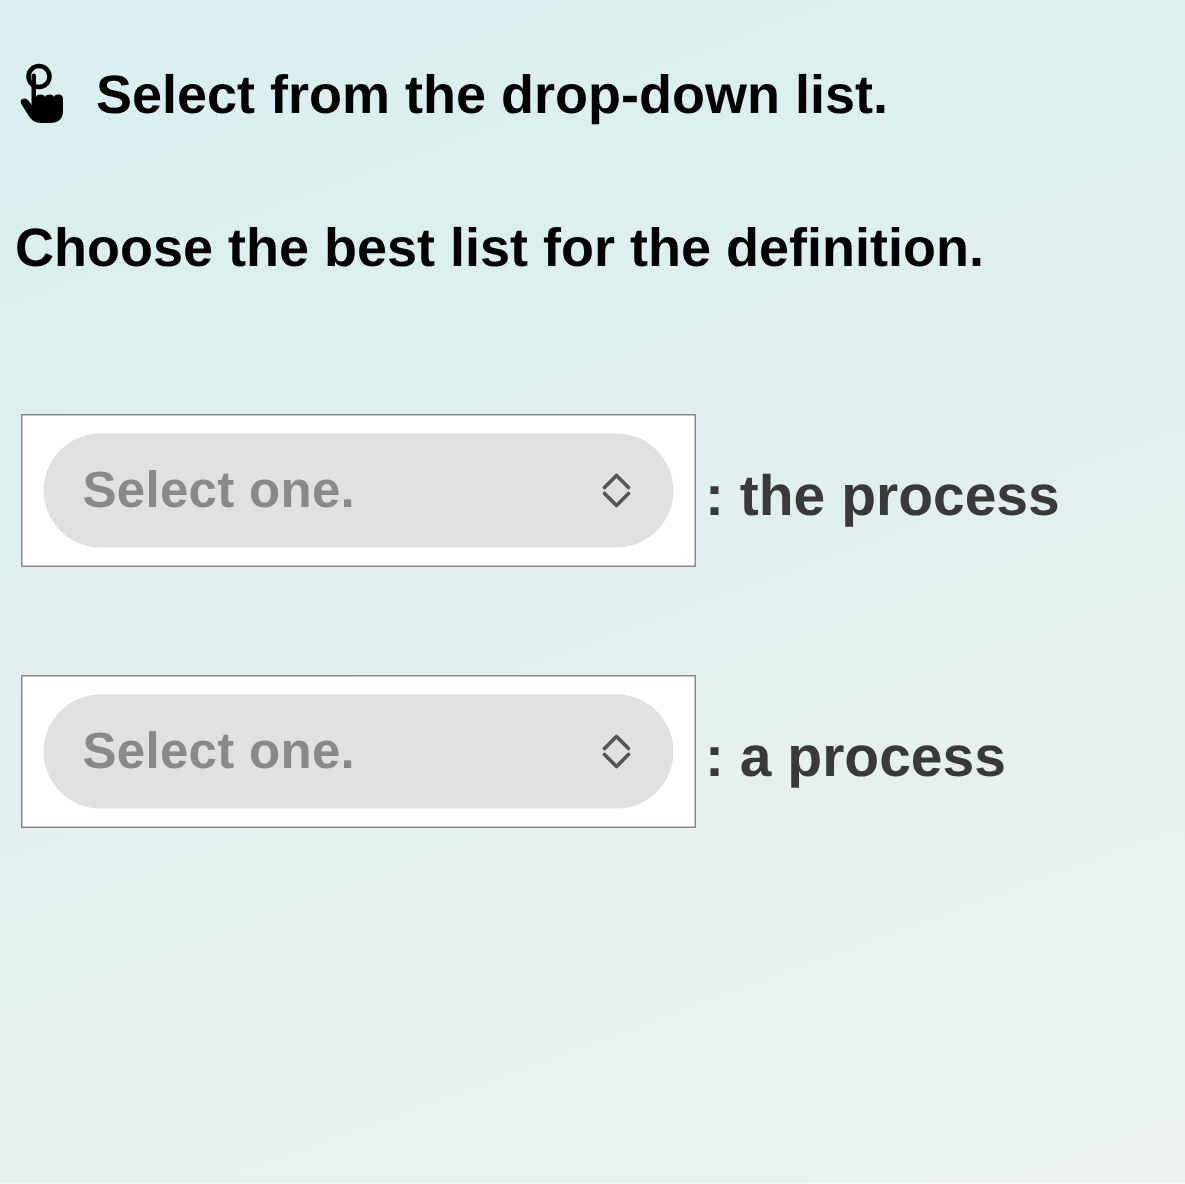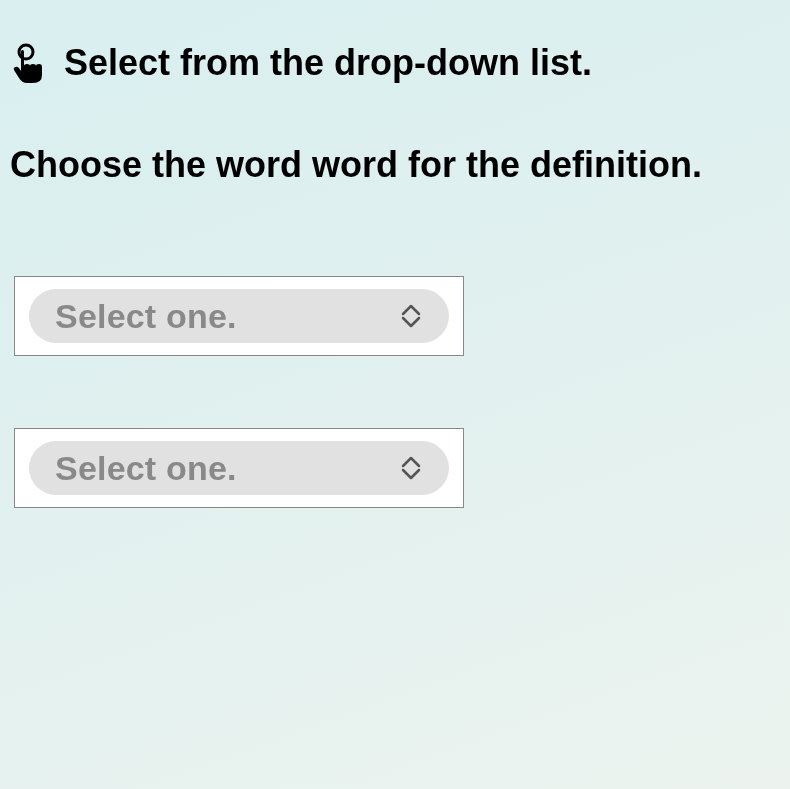--- a/index.html
+++ b/index.html
@@ -4,40 +4,40 @@
 <style>
   html,body{margin:0;padding:0;}
   body{
     width:790px;height:789px;
     background:linear-gradient(160deg,#d9eff0 0%,#dff0ef 40%,#ecf3ef 100%);
     font-family:"Segoe UI",Arial,Helvetica,sans-serif;
     color:#1a1a1a;
     overflow:hidden;
   }
   .header{
-    display:flex;align-items:center;gap:18px;
+    display:flex;align-items:flex-start;gap:18px;
     padding:42px 0 0 12px;
   }
   .pointer-icon{width:34px;height:40px;flex:0 0 auto;}
   .header-title{
     font-weight:800;font-size:36px;color:#000;white-space:nowrap;
   }
   .prompt{
     font-weight:800;font-size:36px;color:#000;
     padding:60px 0 0 10px;white-space:nowrap;
   }
   .item{
     font-size:38px;font-weight:700;line-height:1.65;
     color:#393939;padding:10px 14px 0 14px;
   }
   .item.first{margin-top:80px;}
   .item.second{margin-top:50px;}
   .dropdown{
     display:inline-flex;align-items:center;vertical-align:middle;
-    width:450px;height:80px;
+    width:450px;height:102px;
     background:#fff;border:1px solid #888;margin:0 6px 12px 0;
     position:relative;box-sizing:border-box;
   }
   .dd-pill{
     position:absolute;left:14px;top:12px;right:14px;bottom:12px;
     background:#e1e1e1;border-radius:999px;
     display:flex;align-items:center;justify-content:space-between;
     padding:0 26px;
   }
   .dd-label{
@@ -54,45 +54,45 @@
 <div class="header">
   <span class="pointer-icon">
     <svg viewBox="0 0 34 40" width="34" height="40">
       <circle cx="14" cy="9" r="7" fill="none" stroke="#000" stroke-width="3"></circle>
       <path d="M12 9 v14 q0 -2 3 -2 q3 0 3 2 q0 -2 3 -2 q3 0 3 2 q0 -2 3 -2 q3 0 3 3 v8 q0 8 -9 8 h-6 q-5 0 -8 -5 l-5 -8 q-1 -2 1 -3 q2 -1 4 1 l2 3 V9 q0 -2 1.5 -2 q1.5 0 1.5 2 z" fill="#000"></path>
     </svg>
   </span>
   <span class="header-title">Select from the drop-down list.</span>
 </div>
 
-<div class="prompt">Choose the word word for the definition.</div>
+<div class="prompt">Choose the best list for the definition.</div>
 
 <div class="item first">
   <span class="dropdown">
     <span class="dd-pill">
       <span class="dd-label">Select one.</span>
       <span class="chevrons">
         <svg width="24" height="12" viewBox="0 0 24 12">
             <path d="M4 10 L12 2 L20 10" fill="none" stroke="#555" stroke-width="2.5" stroke-linecap="round" stroke-linejoin="round"></path>
           </svg>
         <svg width="24" height="12" viewBox="0 0 24 12">
             <path d="M4 2 L12 10 L20 2" fill="none" stroke="#555" stroke-width="2.5" stroke-linecap="round" stroke-linejoin="round"></path>
           </svg>
       </span>
     </span>
-  </span>
+  </span><span class="def-rest">: the process</span>
 </div>
 
 <div class="item second">
   <span class="dropdown">
     <span class="dd-pill">
       <span class="dd-label">Select one.</span>
       <span class="chevrons">
         <svg width="24" height="12" viewBox="0 0 24 12">
             <path d="M4 10 L12 2 L20 10" fill="none" stroke="#555" stroke-width="2.5" stroke-linecap="round" stroke-linejoin="round"></path>
           </svg>
         <svg width="24" height="12" viewBox="0 0 24 12">
             <path d="M4 2 L12 10 L20 2" fill="none" stroke="#555" stroke-width="2.5" stroke-linecap="round" stroke-linejoin="round"></path>
           </svg>
       </span>
     </span>
-  </span>
+  </span><span class="def-rest">: a process</span>
 </div>
 
 </body></html>

